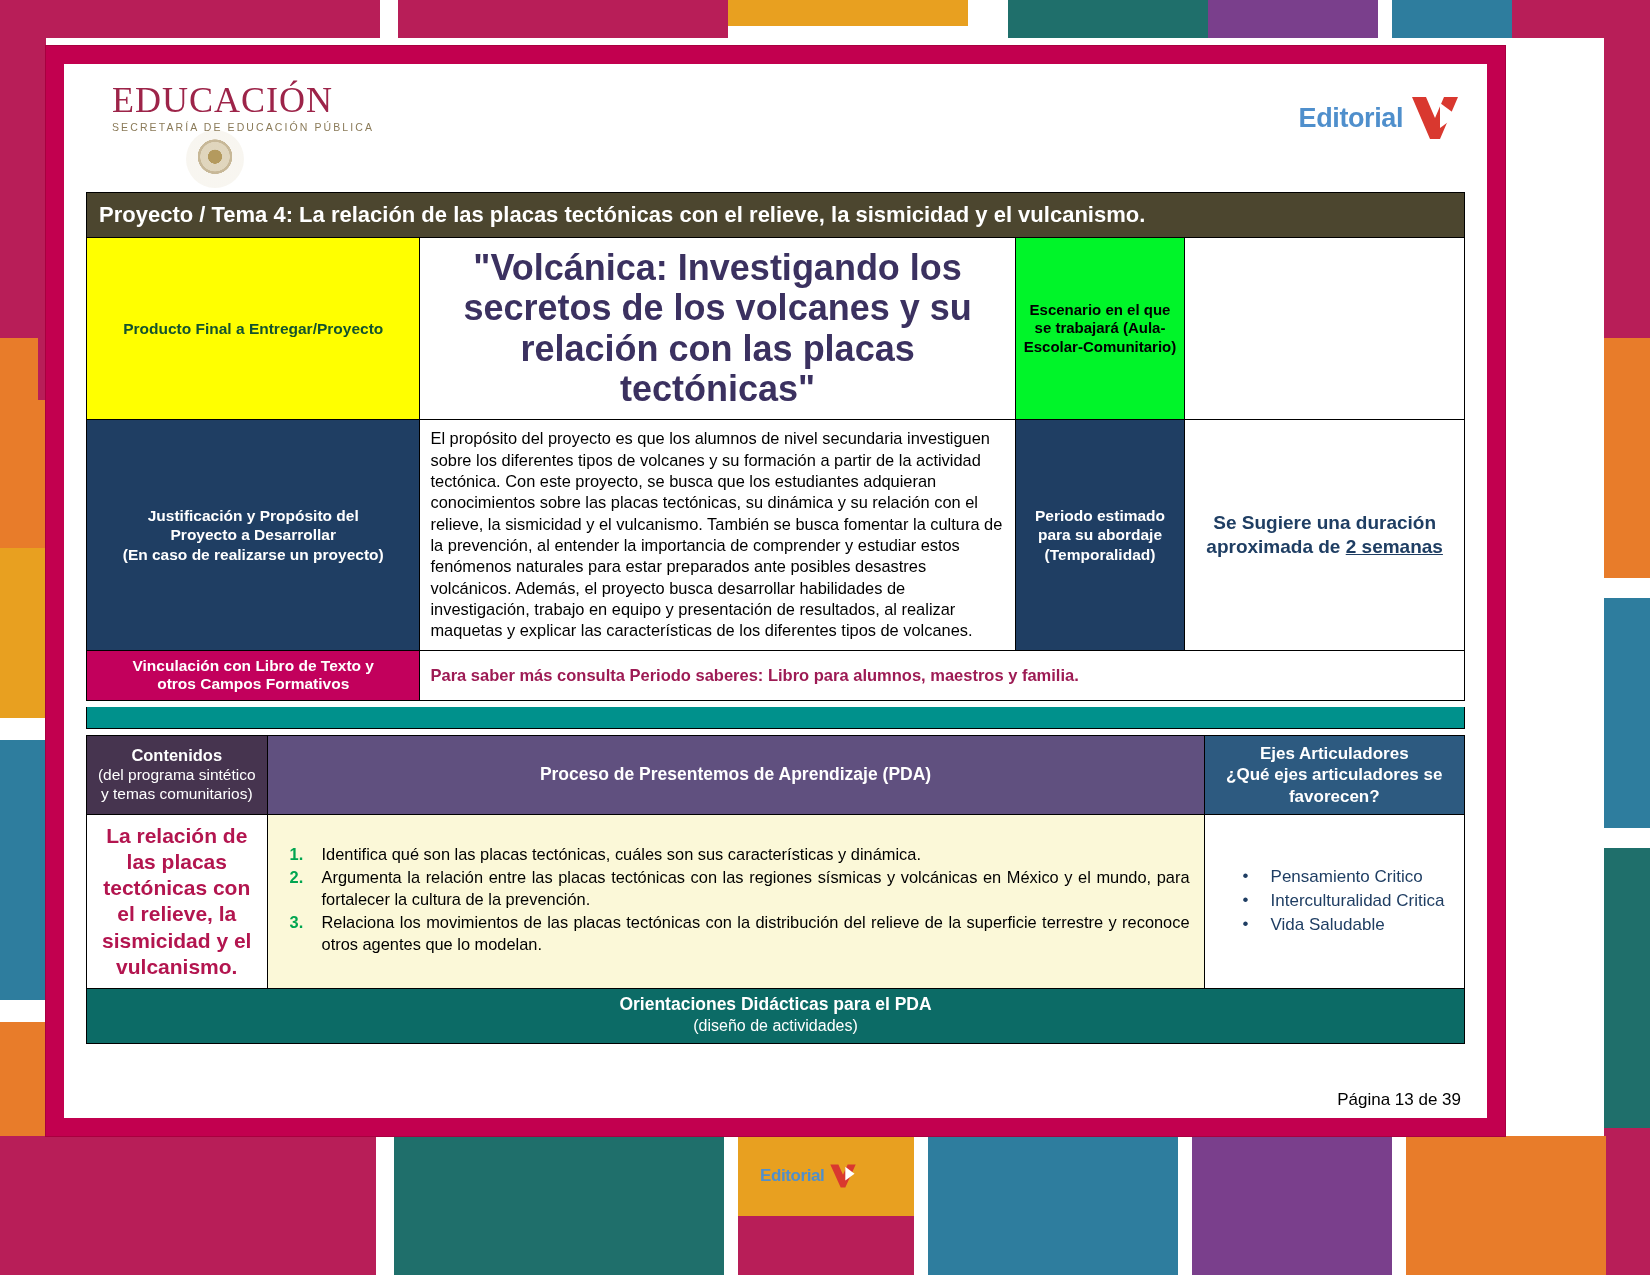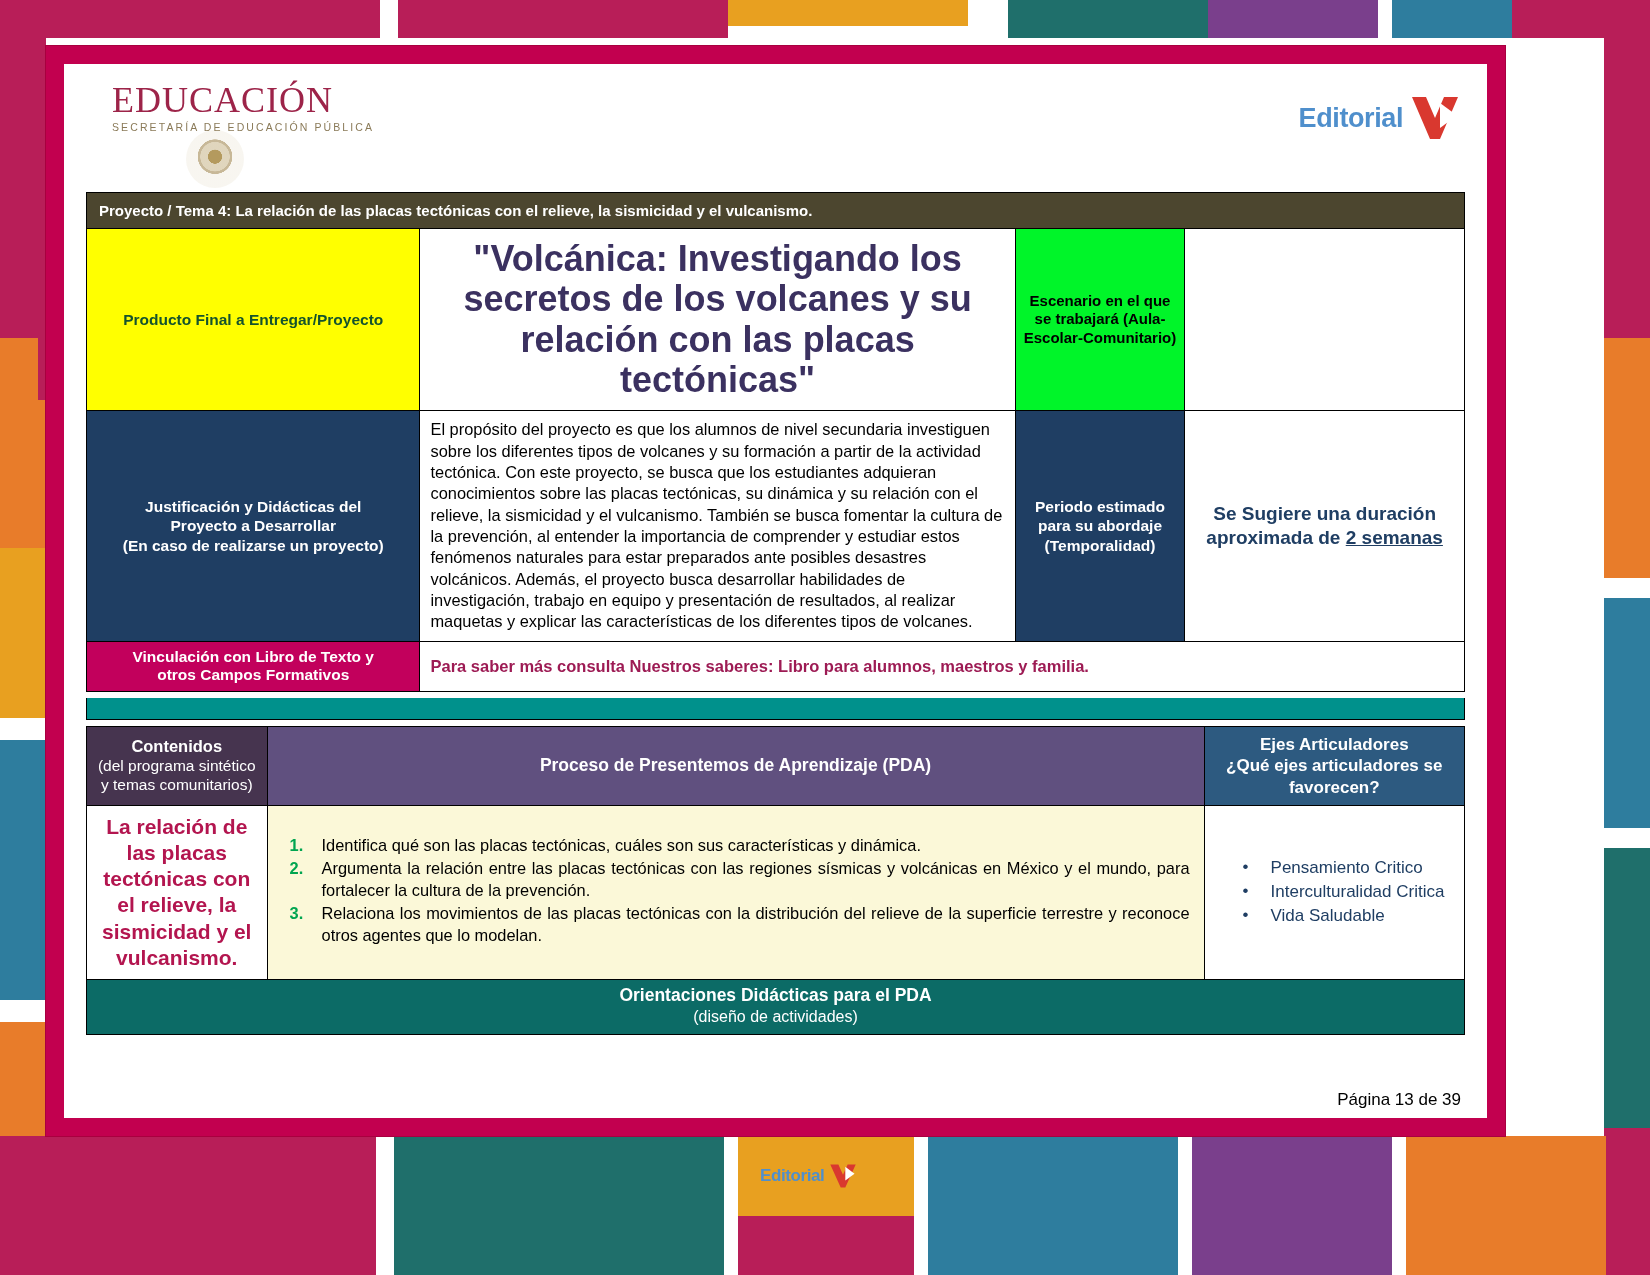--- a/index.html
+++ b/index.html
@@ -65,21 +65,21 @@
   }
   .md-mark { width: 52px; height: 44px; display:block; }
 
   
   table.grid { width: 100%; border-collapse: collapse; table-layout: fixed; }
   table.grid td { border: 1.4px solid #000; vertical-align: middle; }
 
   .row-title td {
     background: #4c462f;
     color: #ffffff;
-    font-size: 15px; font-weight: bold;
+    font-size: 22px; font-weight: bold;
     padding: 9px 12px;
     text-align: left;
   }
 
   .cell-yellow {
     background: #ffff00; color: #14532d;
     font-size: 15.5px; font-weight: bold;
     text-align: center; padding: 10px 8px;
   }
   .cell-bigtitle {
@@ -307,34 +307,34 @@
             <td colspan="4">Proyecto / Tema 4: La relación de las placas tectónicas con el relieve, la sismicidad y el vulcanismo.</td>
           </tr>
           <tr>
             <td class="cell-yellow">Producto Final a Entregar/Proyecto</td>
             <td class="cell-bigtitle">"Volcánica: Investigando los secretos de los volcanes y su relación con las placas tectónicas"</td>
             <td class="cell-green">Escenario en el que se trabajará (Aula-Escolar-Comunitario)</td>
             <td class="cell-blank"></td>
           </tr>
           <tr>
             <td class="cell-navy">
-              <span>Justificación y Didácticas del</span><br>
+              <span>Justificación y Propósito del</span><br>
               <span>Proyecto a Desarrollar</span><br>
               <span>(En caso de realizarse un proyecto)</span>
             </td>
             <td class="cell-body">El propósito del proyecto es que los alumnos de nivel secundaria investiguen sobre los diferentes tipos de volcanes y su formación a partir de la actividad tectónica. Con este proyecto, se busca que los estudiantes adquieran conocimientos sobre las placas tectónicas, su dinámica y su relación con el relieve, la sismicidad y el vulcanismo. También se busca fomentar la cultura de la prevención, al entender la importancia de comprender y estudiar estos fenómenos naturales para estar preparados ante posibles desastres volcánicos. Además, el proyecto busca desarrollar habilidades de investigación, trabajo en equipo y presentación de resultados, al realizar maquetas y explicar las características de los diferentes tipos de volcanes.</td>
             <td class="cell-navy">Periodo estimado para su abordaje (Temporalidad)</td>
             <td class="cell-suggest"><span>Se Sugiere una duración aproximada de </span><u>2 semanas</u></td>
           </tr>
           <tr>
             <td class="cell-pink">
               <span>Vinculación con Libro de Texto y</span><br>
               <span>otros Campos Formativos</span>
             </td>
-            <td class="cell-pinktext" colspan="3">Para saber más consulta Nuestros saberes: Libro para alumnos, maestros y familia.</td>
+            <td class="cell-pinktext" colspan="3">Para saber más consulta Periodo saberes: Libro para alumnos, maestros y familia.</td>
           </tr>
         </tbody>
       </table>
 
       <div class="teal-bar"></div>
 
       <table class="grid" style="margin-top:6px;">
         <colgroup>
           <col style="width:13.1%">
           <col style="width:68.0%">

